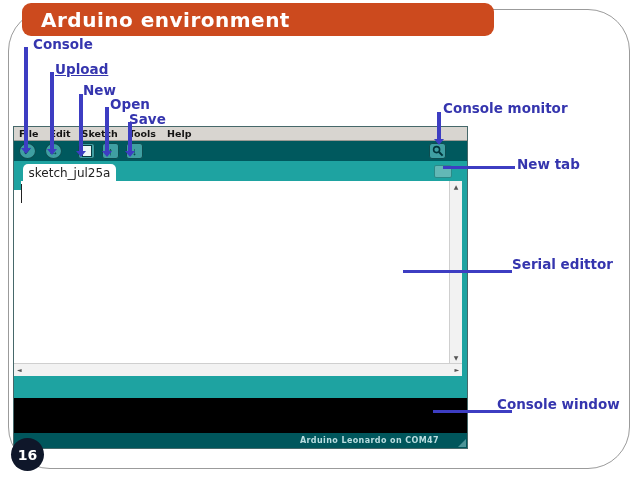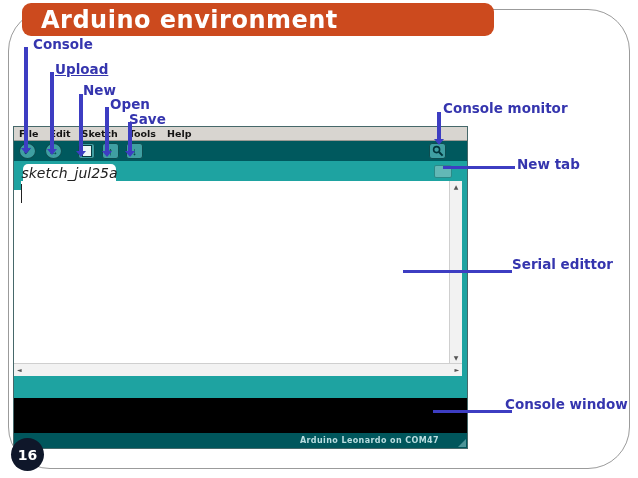--- a/index.html
+++ b/index.html
@@ -4,21 +4,21 @@
 <style>
   html,body{margin:0;padding:0;background:#fff;}
   .stage{position:relative;width:638px;height:478px;background:#ffffff;overflow:hidden;
          font-family:"DejaVu Sans",sans-serif;}
   
   .slide-border{position:absolute;left:8px;top:9px;width:620px;height:458px;
       border:1.5px solid #9b9b9b;border-radius:42px;background:transparent;}
   
   .title-bar{position:absolute;left:22px;top:3px;width:472px;height:33px;
       background:#cc4a1e;border-radius:9px;z-index:3;display:flex;align-items:center;}
-  .title-bar span{color:#ffffff;font-size:24px;font-weight:bold;padding-left:19px;letter-spacing:.5px;}
+  .title-bar span{color:#ffffff;font-size:20px;font-weight:bold;padding-left:19px;letter-spacing:.5px;}
   
   .page-circle{position:absolute;left:11px;top:438px;width:33px;height:33px;border-radius:50%;
       background:#0f172a;z-index:6;display:flex;align-items:center;justify-content:center;}
   .page-circle span{color:#fff;font-size:14px;font-weight:bold;}
   
   .ann{position:absolute;color:#3535ae;font-weight:bold;font-size:13.5px;z-index:5;white-space:nowrap;}
   .vline{position:absolute;width:4px;background:#3d3dc2;z-index:5;}
   .vline .ah{position:absolute;bottom:-5px;left:-3px;width:0;height:0;
       border-left:5px solid transparent;border-right:5px solid transparent;border-top:6px solid #3d3dc2;}
   .hline{position:absolute;height:3px;background:#3d3dc2;z-index:5;}
@@ -31,21 +31,21 @@
   .toolbar{position:absolute;left:0;top:14px;width:453px;height:20px;background:#00595e;}
   .tbtn{position:absolute;top:2px;width:17px;height:16px;background:#3f9fa2;border:1px solid #0c4d50;
       padding:0;display:flex;align-items:center;justify-content:center;cursor:pointer;}
   .tbtn.round{border-radius:50%;}
   .tbtn.sq{border-radius:3px;}
   .tbtn .glyph{font-size:11px;font-weight:bold;color:#003d41;line-height:1;}
   .doc-shape{width:8px;height:10px;background:#eef7f7;border:1px solid #063e42;}
   .tabbar{position:absolute;left:0;top:34px;width:453px;height:20px;background:#1ea3a1;}
   .tab{position:absolute;left:9px;top:3px;width:93px;height:17px;background:#ffffff;
       border-radius:5px 5px 0 0;display:flex;align-items:center;justify-content:center;}
-  .tab span{font-size:14px;color:#222;font-style:italic;}
+  .tab span{font-size:12px;color:#222;}
   .newtab-btn{position:absolute;left:420px;top:4px;width:16px;height:11px;background:#63b8b6;
       border:1px solid #2c8a88;border-radius:2px;}
   .editor{position:absolute;left:0;top:54px;width:435px;height:182px;background:#ffffff;}
   .editor-left-strip{position:absolute;left:0;top:0;width:7px;height:9px;background:#1ea3a1;}
   .caret{position:absolute;left:7px;top:3px;width:1px;height:19px;background:#222;}
   .vscroll{position:absolute;left:435px;top:54px;width:13px;height:182px;background:#f2f2f2;
       border-left:1px solid #cfcfcf;box-sizing:border-box;}
   .vscroll .sarrow{position:absolute;left:0;width:12px;text-align:center;font-size:6px;color:#555;}
   .vscroll .up{top:2px;} .vscroll .down{bottom:2px;}
   .hscroll{position:absolute;left:0;top:236px;width:448px;height:13px;background:#f2f2f2;
@@ -73,21 +73,21 @@
   </div>
 
   <div class="ann" style="left:33px;top:36px;">Console</div>
   <div class="ann" style="left:55px;top:61px;text-decoration:underline;">Upload</div>
   <div class="ann" style="left:83px;top:82px;">New</div>
   <div class="ann" style="left:110px;top:96px;">Open</div>
   <div class="ann" style="left:129px;top:111px;">Save</div>
   <div class="ann" style="left:443px;top:100px;">Console monitor</div>
   <div class="ann" style="left:517px;top:156px;">New tab</div>
   <div class="ann" style="left:512px;top:256px;">Serial edittor</div>
-  <div class="ann" style="left:497px;top:396px;margin-left:8px;">Console window</div>
+  <div class="ann" style="left:497px;top:396px;">Console window</div>
 
   <div class="vline" style="left:24px;top:47px;height:102px;">
       <div class="ah"></div>
     </div>
   <div class="vline" style="left:50px;top:72px;height:78px;">
       <div class="ah"></div>
     </div>
   <div class="vline" style="left:79px;top:94px;height:58px;">
       <div class="ah"></div>
     </div>

